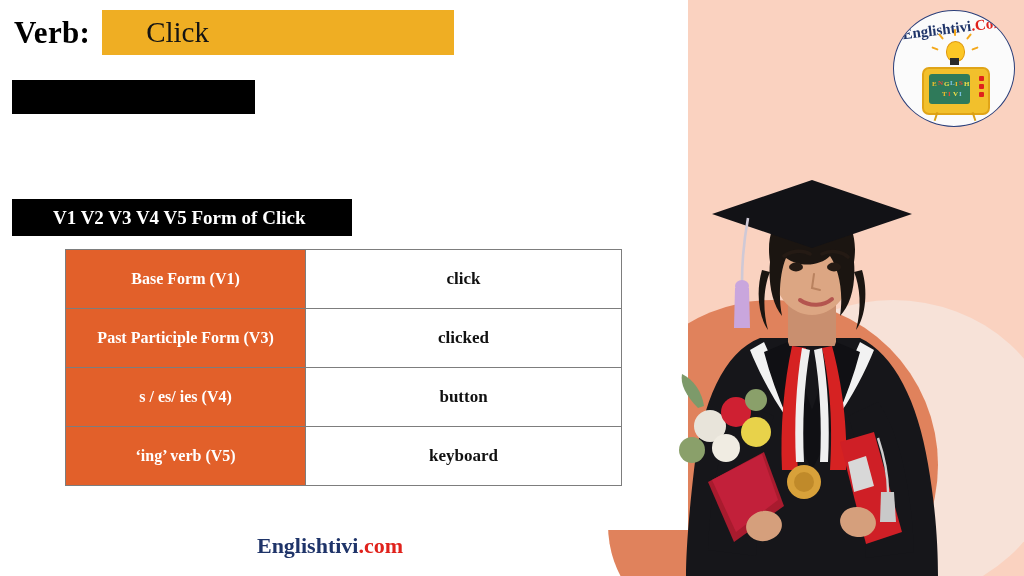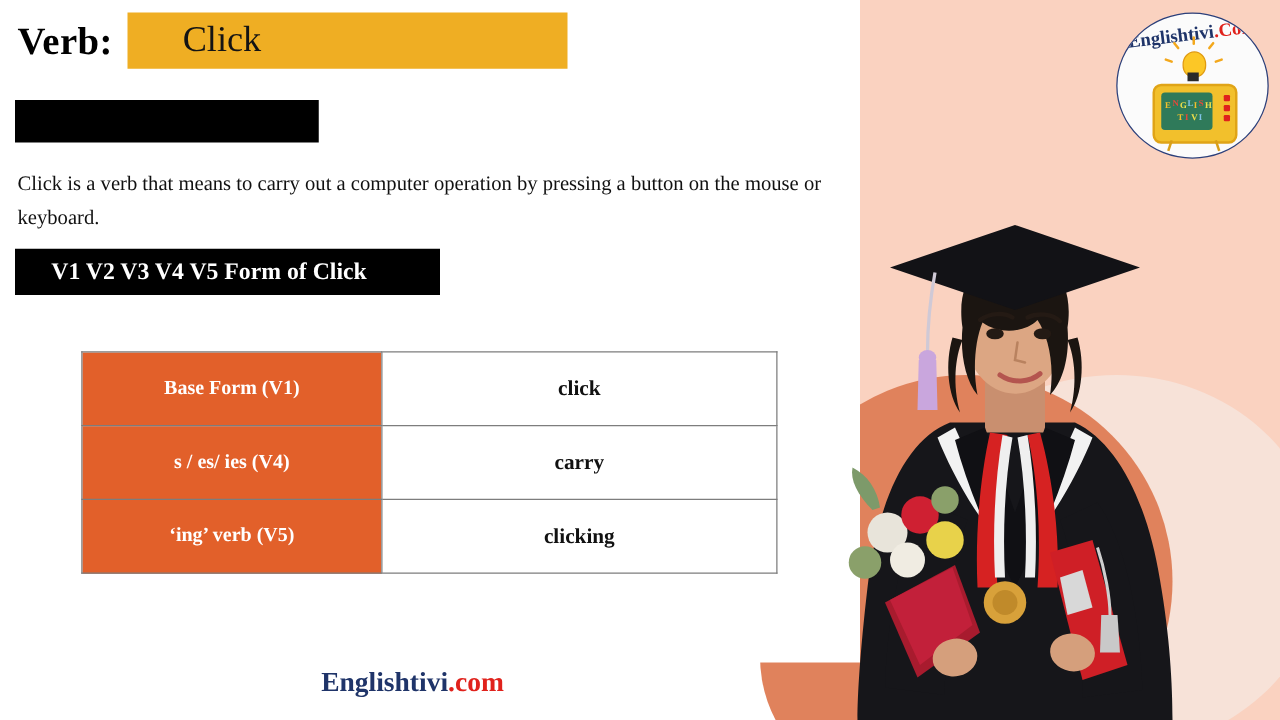--- a/index.html
+++ b/index.html
@@ -127,20 +127,21 @@
   }
   #banner-forms {
     left: 12px;
     top: 199px;
     width: 340px;
     height: 37px;
   }
   #banner-forms span {
     font-size: 19px;
     padding-left: 29px;
+    margin-left: 12px;
   }
 
   
   .definition-text {
     position: absolute;
     left: 14px;
     top: 133px;
     width: 650px;
     font-size: 16.5px;
     line-height: 1.65;
@@ -149,21 +150,20 @@
   }
 
   
   .forms-table {
     position: absolute;
     left: 65px;
     top: 249px;
     width: 557px;
     border-collapse: collapse;
     z-index: 6;
-    margin-top: 32px;
   }
   .forms-table td {
     border: 1.5px solid #7d7d7d;
     height: 56px;
     text-align: center;
     vertical-align: middle;
   }
   .forms-table td.label-cell {
     width: 240px;
     background: #e2602a;
@@ -389,39 +389,42 @@
     <div class="verb-label">Verb:</div>
     <div class="verb-value-box">
       <div class="verb-value">Click</div>
     </div>
   </div>
 
   <div class="black-banner" id="banner-definition">
     <span>Definition and Meaning</span>
   </div>
 
-  <div class="definition-text">Click is a verb that means to carry out a computer operation by pressing a button on the mouse or keyboard.</div>
 
   <div class="black-banner" id="banner-forms">
     <span>V1 V2 V3 V4 V5 Form of Click</span>
   </div>
 
   <table class="forms-table">
     <tbody>
       <tr>
         <td class="label-cell">Base Form (V1)</td>
         <td class="value-cell">click</td>
       </tr>
       <tr>
+        <td class="label-cell">Past Participle Form (V3)</td>
+        <td class="value-cell">clicked</td>
+      </tr>
+      <tr>
         <td class="label-cell">s / es/ ies (V4)</td>
-        <td class="value-cell">carry</td>
+        <td class="value-cell">button</td>
       </tr>
       <tr>
         <td class="label-cell">‘ing’ verb (V5)</td>
-        <td class="value-cell">clicking</td>
+        <td class="value-cell">keyboard</td>
       </tr>
     </tbody>
   </table>
 
   <div class="footer-brand">
     <span class="brand-navy">Englishtivi</span><span class="brand-red">.com</span>
   </div>
 
   <div class="logo-badge">
     <div class="logo-text">

